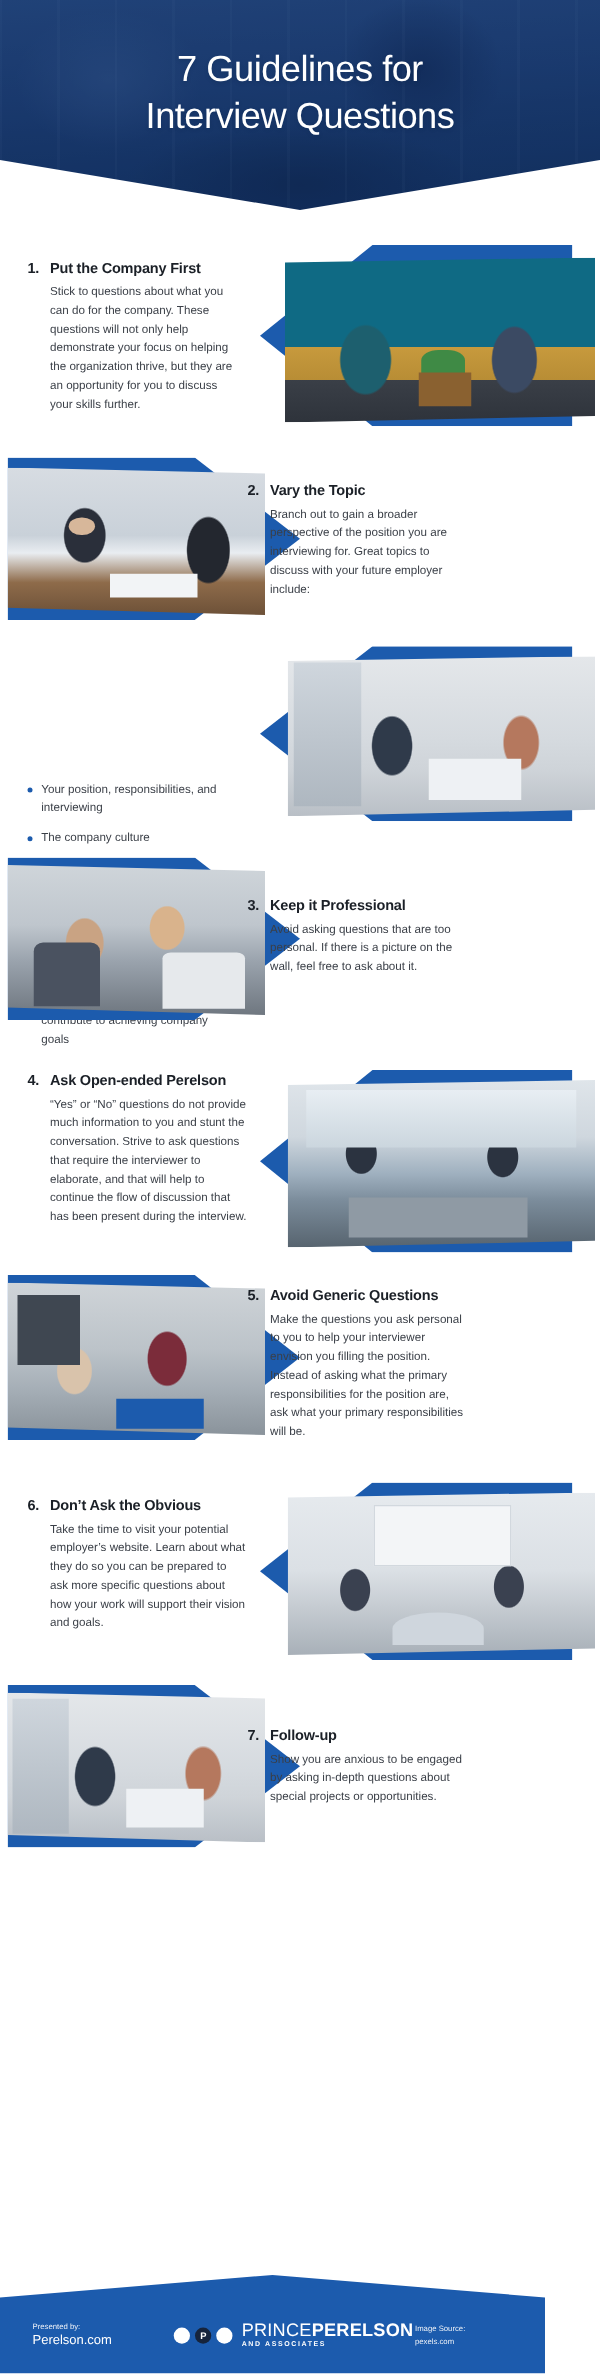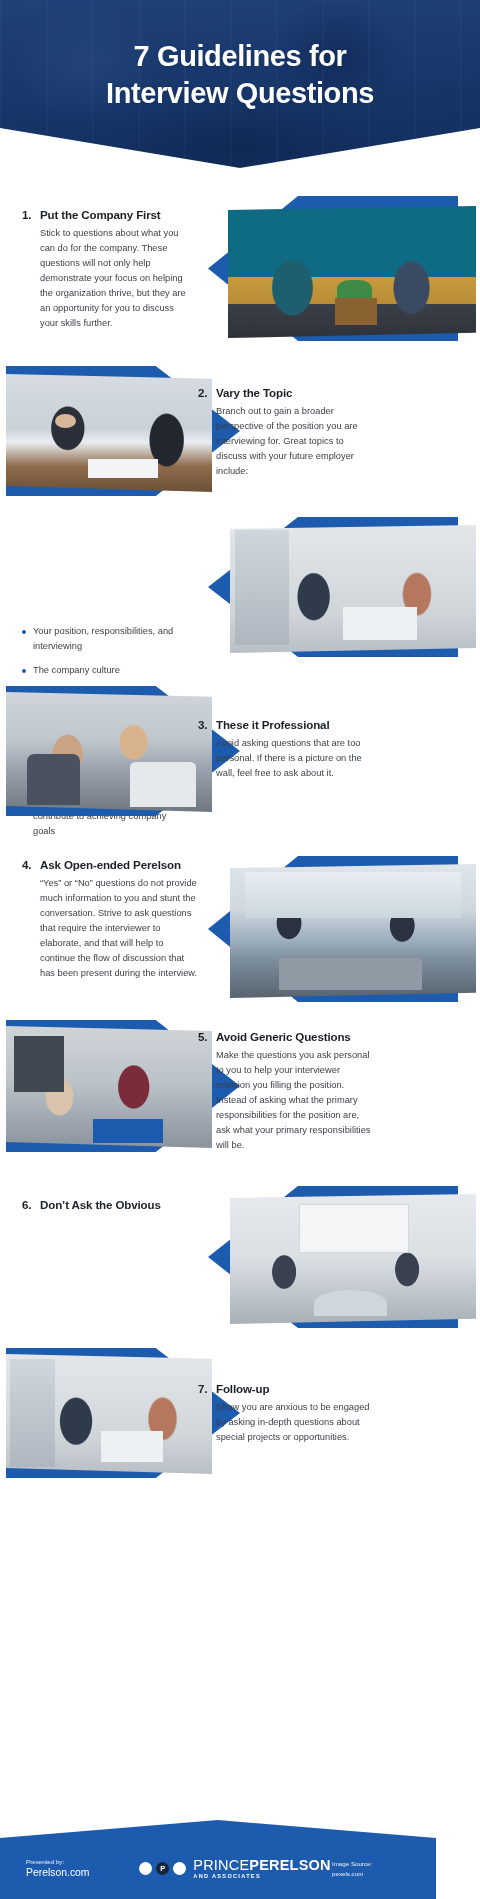--- a/index.html
+++ b/index.html
@@ -49,21 +49,21 @@
     background: rgba(37, 88, 153, 0.60);
     mix-blend-mode: multiply;
   }
   .header-title {
     position: absolute;
     left: 0; right: 0; top: 38px;
     text-align: center;
     color: #ffffff;
     font-size: 29px;
     line-height: 1.28;
-    font-weight: 700;
+    font-weight: 400;
     letter-spacing: -0.4px;
     padding: 0 18px;
     text-shadow: 0 1px 3px rgba(10,38,72,.25);
   }
 
   .txt {
     position: absolute;
     font-size: 9.3px;
   }
   .txt-head {
@@ -374,21 +374,21 @@
 
   <div class="shot" style="left:6px; top:686px; width:234px; height:130px;">
     <div class="plate plate-right" style="left:0; top:0; width:234px; height:130px;"></div>
     <div class="pic pic-b" style="left:0px; top:6px; width:206px; height:120px;">
       <div class="ph ph-4"></div>
     </div>
   </div>
   <div class="txt" style="left:198px; top:718px; width:176px;">
     <div class="txt-head">
       <span class="txt-num">3.</span>
-      <span>These it Professional</span>
+      <span>Keep it Professional</span>
     </div>
     <div class="txt-body">Avoid asking questions that are too personal. If there is a picture on the wall, feel free to ask about it.</div>
   </div>
 
   <div class="shot" style="left:208px; top:856px; width:268px; height:146px;">
     <div class="plate plate-left" style="left:0; top:0; width:250px; height:146px;"></div>
     <div class="pic pic-a" style="left:22px; top:8px; width:246px; height:134px;">
       <div class="ph ph-5"></div>
     </div>
   </div>
@@ -418,20 +418,21 @@
     <div class="plate plate-left" style="left:0; top:0; width:250px; height:142px;"></div>
     <div class="pic pic-a" style="left:22px; top:8px; width:246px; height:130px;">
       <div class="ph ph-7"></div>
     </div>
   </div>
   <div class="txt" style="left:22px; top:1198px; width:176px;">
     <div class="txt-head">
       <span class="txt-num">6.</span>
       <span>Don’t Ask the Obvious</span>
     </div>
+    <div class="txt-body">Take the time to visit your potential employer’s website. Learn about what they do so you can be prepared to ask more specific questions about how your work will support their vision and goals.</div>
   </div>
 
   <div class="shot" style="left:6px; top:1348px; width:234px; height:130px;">
     <div class="plate plate-right" style="left:0; top:0; width:234px; height:130px;"></div>
     <div class="pic pic-b" style="left:0px; top:6px; width:206px; height:120px;">
       <div class="ph ph-3"></div>
     </div>
   </div>
   <div class="txt" style="left:198px; top:1382px; width:176px;">
     <div class="txt-head">

